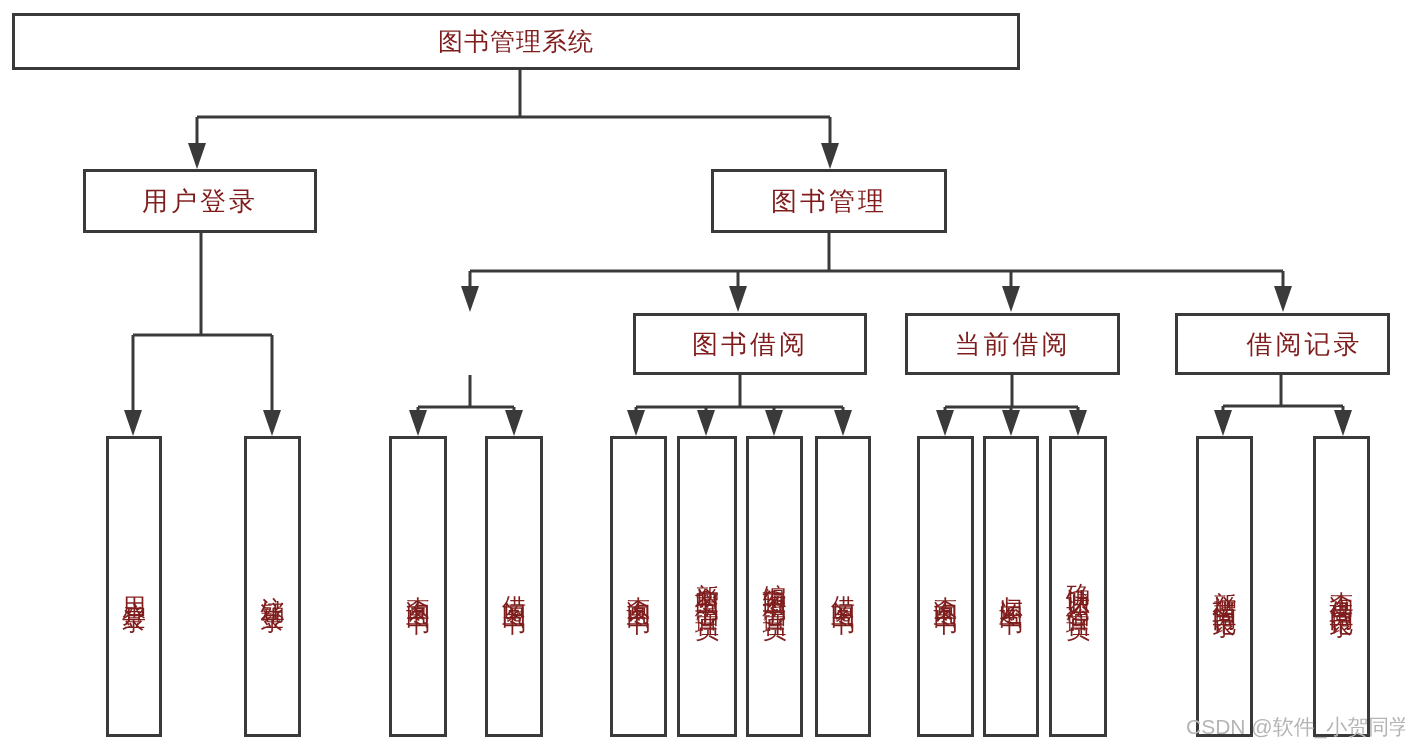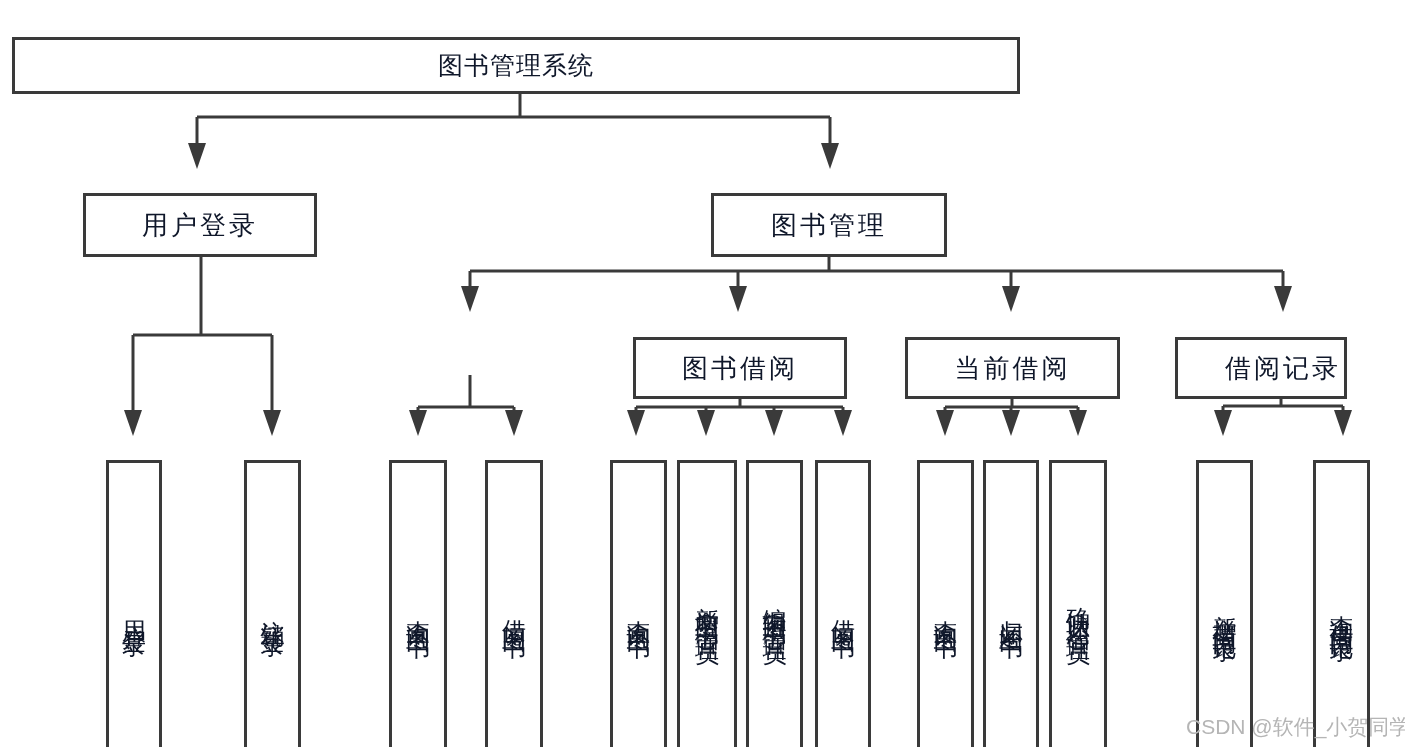--- a/index.html
+++ b/index.html
@@ -23,23 +23,22 @@
     z-index: 0;
   }
   .node {
     position: absolute;
     box-sizing: border-box;
     background: #ffffff;
     border: 3px solid #3a3a3a;
     display: flex;
     align-items: center;
     justify-content: center;
-    color: #0f172a;
+    color: #7f1d1d;
     z-index: 1;
-    margin-top: 24px;
   }
   .node .lbl {
     white-space: nowrap;
   }
   .h-node .lbl {
     font-size: 26px;
     letter-spacing: 3px;
   }
   .title-node .lbl {
     font-size: 25px;
@@ -127,27 +126,27 @@
     <span class="lbl">图书管理系统</span>
   </div>
 
   <div class="node h-node" style="left:83px; top:169px; width:234px; height:64px;">
     <span class="lbl">用户登录</span>
   </div>
   <div class="node h-node" style="left:711px; top:169px; width:236px; height:64px;font-family:Liberation Serif, serif;">
     <span class="lbl">图书管理</span>
   </div>
 
-  <div class="node h-node" style="left:633px; top:313px; width:214px; height:62px;">
+  <div class="node h-node" style="left:633px; top:313px; width:234px; height:62px;">
     <span class="lbl">图书借阅</span>
   </div>
   <div class="node h-node" style="left:905px; top:313px; width:215px; height:62px;">
     <span class="lbl">当前借阅</span>
   </div>
-  <div class="node h-node" style="left:1175px; top:313px; width:172px; height:62px;padding-left:44px;">
+  <div class="node h-node" style="left:1175px; top:313px; width:215px; height:62px;padding-left:44px;">
     <span class="lbl">借阅记录</span>
   </div>
 
   <div class="node leaf" style="left:106px; top:436px; width:56px; height:301px;">
     <span class="lbl">用户登录</span>
   </div>
   <div class="node leaf" style="left:244px; top:436px; width:57px; height:301px;">
     <span class="lbl">注销登录</span>
   </div>
 

